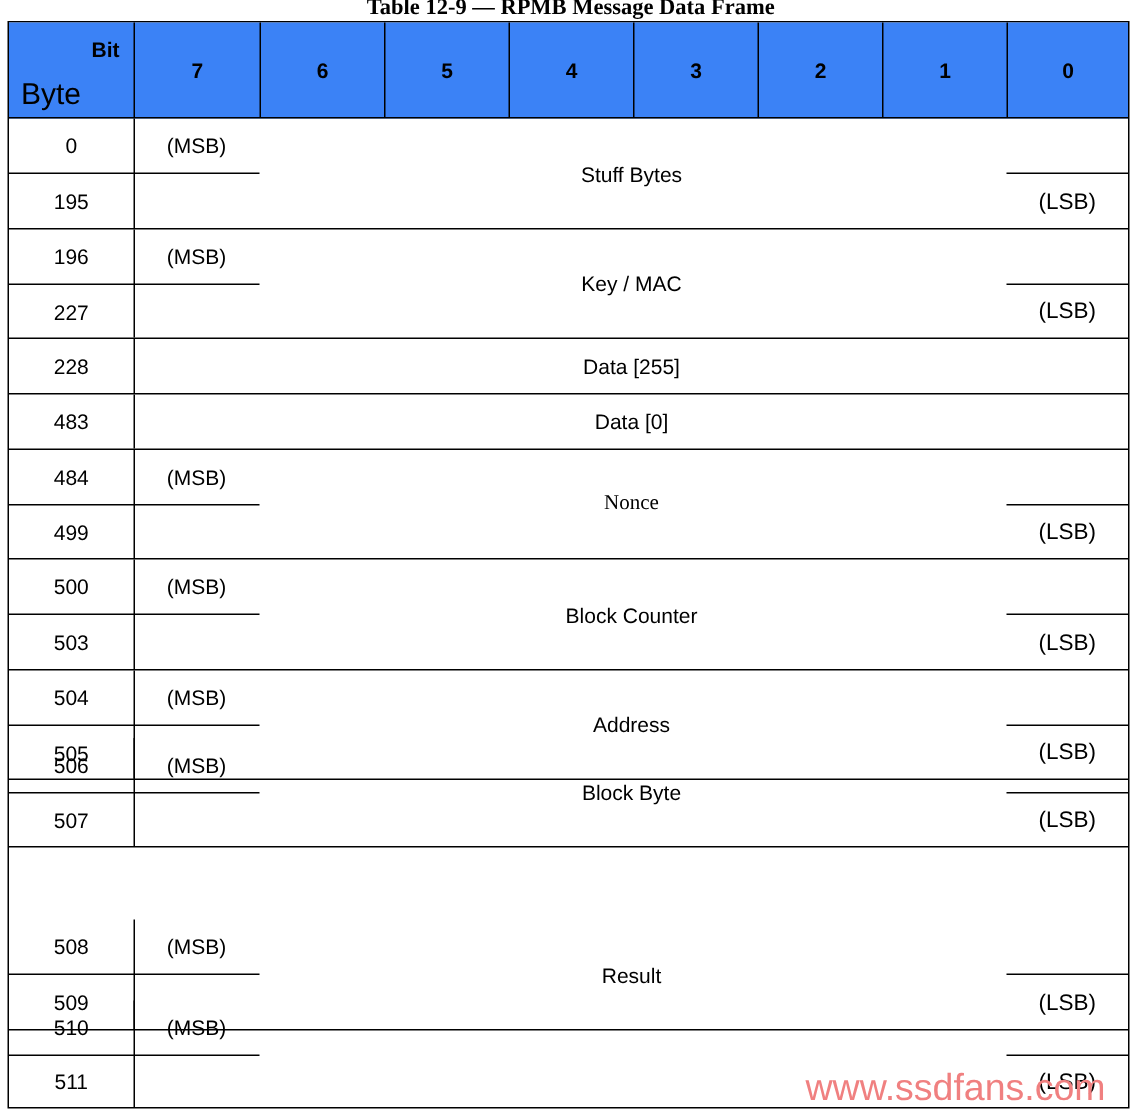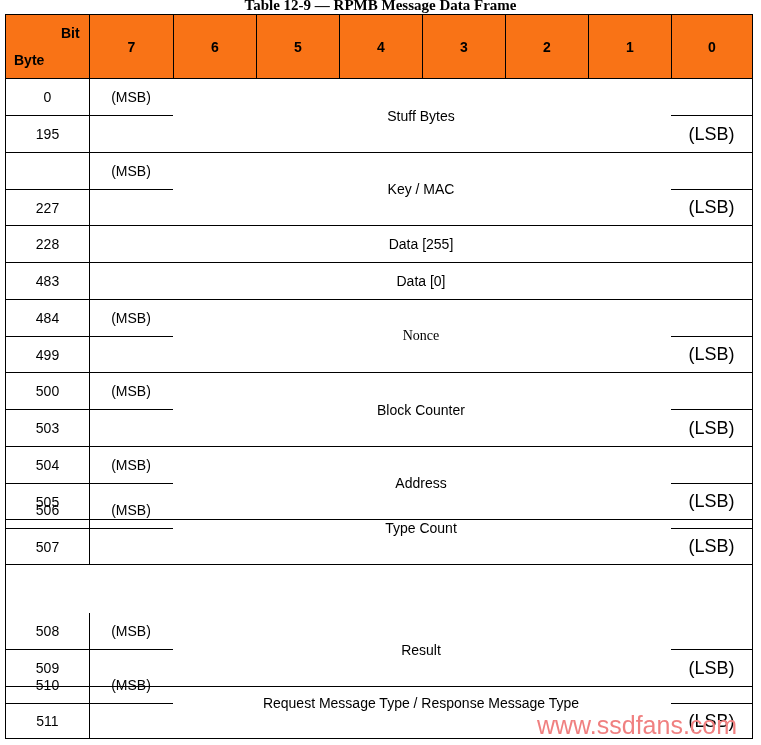--- a/index.html
+++ b/index.html
@@ -1,28 +1,28 @@
 <!DOCTYPE html>
 <html><head>
 <meta charset="utf-8">
 <style>
   html, body { margin:0; padding:0; background:#ffffff; }
   body { width:761px; height:745px; position:relative; overflow:hidden; font-family:"Liberation Sans", sans-serif; color:#000; }
   .title { position:absolute; left:0; top:-4px; width:761px; text-align:center; font-family:"Liberation Serif", serif; font-weight:bold; font-size:15px; line-height:18px; }
   .tbl { position:absolute; left:5px; top:14px; width:748px; height:725px; border:1px solid #000; box-sizing:border-box; }
-  .hdr { position:absolute; left:0; top:0; width:746px; height:64px; background:#f97316; border-bottom:1px solid #000; box-sizing:border-box; }
+  .hdr { position:absolute; left:0; top:0; width:746px; height:64px; background:#3b82f6; border-bottom:1px solid #000; box-sizing:border-box; }
   .hcell { position:absolute; top:0; height:63px; display:flex; align-items:center; justify-content:center; font-weight:bold; font-size:14px; border-left:1px solid #000; box-sizing:border-box; }
   .bit-lbl { position:absolute; right:8px; top:10px; font-weight:bold; font-size:14px; }
-  .byte-lbl { position:absolute; left:8px; top:37px; font-weight:bold; font-size:14px; }
+  .byte-lbl { position:absolute; left:8px; top:37px; font-weight:normal; font-size:20px; }
   .row { position:absolute; left:0; width:746px; border-bottom:1px solid #000; box-sizing:border-box; }
   .row.last { border-bottom:none; }
   .bytecell { position:absolute; left:0; width:83px; display:flex; align-items:center; justify-content:center; font-size:14px; }
   .vline { position:absolute; left:83px; top:0; bottom:0; border-left:1px solid #000; }
   .msb { position:absolute; left:83px; width:84px; display:flex; align-items:center; justify-content:center; font-size:14px; }
-  .lsb { position:absolute; left:665px; width:81px; display:flex; align-items:center; justify-content:center; font-size:18px; }
+  .lsb { position:absolute; left:665px; width:81px; display:flex; align-items:center; justify-content:center; font-size:15px; }
   .field { position:absolute; left:84px; width:662px; display:flex; align-items:center; justify-content:center; font-size:14px; }
   .hl { position:absolute; border-top:1px solid #000; }
   .watermark { position:absolute; left:537px; top:711px; font-size:25px; color:#f08080; letter-spacing:0px; line-height:28px; font-family:"Liberation Sans", sans-serif; }
 </style>
 </head>
 <body>
 
 <div class="title">Table 12-9 — RPMB Message Data Frame</div>
 
 <div class="tbl">
@@ -45,20 +45,21 @@
     <div class="bytecell" style="top:37px;height:36px;">195</div>
     <div class="hl" style="left:0;width:167px;top:36px;"></div>
     <div class="hl" style="left:665px;width:81px;top:36px;"></div>
     <div class="msb" style="top:0;height:36px;">(MSB)</div>
     <div class="lsb" style="top:37px;height:36px;">(LSB)</div>
     <div class="field" style="top:0;height:73px;">Stuff Bytes</div>
   </div>
 
   <div class="row" style="top:138px;height:73px;">
     <div class="vline"></div>
+    <div class="bytecell" style="top:0;height:36px;">196</div>
     <div class="bytecell" style="top:37px;height:35px;">227</div>
     <div class="hl" style="left:0;width:167px;top:36px;"></div>
     <div class="hl" style="left:665px;width:81px;top:36px;"></div>
     <div class="msb" style="top:0;height:36px;">(MSB)</div>
     <div class="lsb" style="top:37px;height:35px;">(LSB)</div>
     <div class="field" style="top:0;height:72px;">Key / MAC</div>
   </div>
 
   <div class="row" style="top:211px;height:37px;">
     <div class="vline"></div>
@@ -106,21 +107,21 @@
   </div>
 
   <div class="row" style="top:477px;height:73px;">
     <div class="vline"></div>
     <div class="bytecell" style="top:0;height:36px;">506</div>
     <div class="bytecell" style="top:37px;height:35px;">507</div>
     <div class="hl" style="left:0;width:167px;top:36px;"></div>
     <div class="hl" style="left:665px;width:81px;top:36px;"></div>
     <div class="msb" style="top:0;height:36px;">(MSB)</div>
     <div class="lsb" style="top:37px;height:35px;">(LSB)</div>
-    <div class="field" style="top:0;height:72px;">Type Count</div>
+    <div class="field" style="top:0;height:72px;">Block Byte</div>
   </div>
 
   <div class="row" style="top:598px;height:74px;">
     <div class="vline"></div>
     <div class="bytecell" style="top:0;height:36px;">508</div>
     <div class="bytecell" style="top:37px;height:36px;">509</div>
     <div class="hl" style="left:0;width:167px;top:36px;"></div>
     <div class="hl" style="left:665px;width:81px;top:36px;"></div>
     <div class="msb" style="top:0;height:36px;">(MSB)</div>
     <div class="lsb" style="top:37px;height:36px;">(LSB)</div>
@@ -128,17 +129,16 @@
   </div>
 
   <div class="row last" style="top:652px;height:71px;">
     <div class="vline"></div>
     <div class="bytecell" style="top:0;height:36px;text-align:right;">510</div>
     <div class="bytecell" style="top:37px;height:34px;">511</div>
     <div class="hl" style="left:0;width:167px;top:36px;"></div>
     <div class="hl" style="left:665px;width:81px;top:36px;"></div>
     <div class="msb" style="top:0;height:36px;">(MSB)</div>
     <div class="lsb" style="top:37px;height:34px;">(LSB)</div>
-    <div class="field" style="top:0;height:71px;">Request Message Type / Response Message Type</div>
   </div>
 </div>
 
 <div class="watermark">www.ssdfans.com</div>
 
 </body></html>

